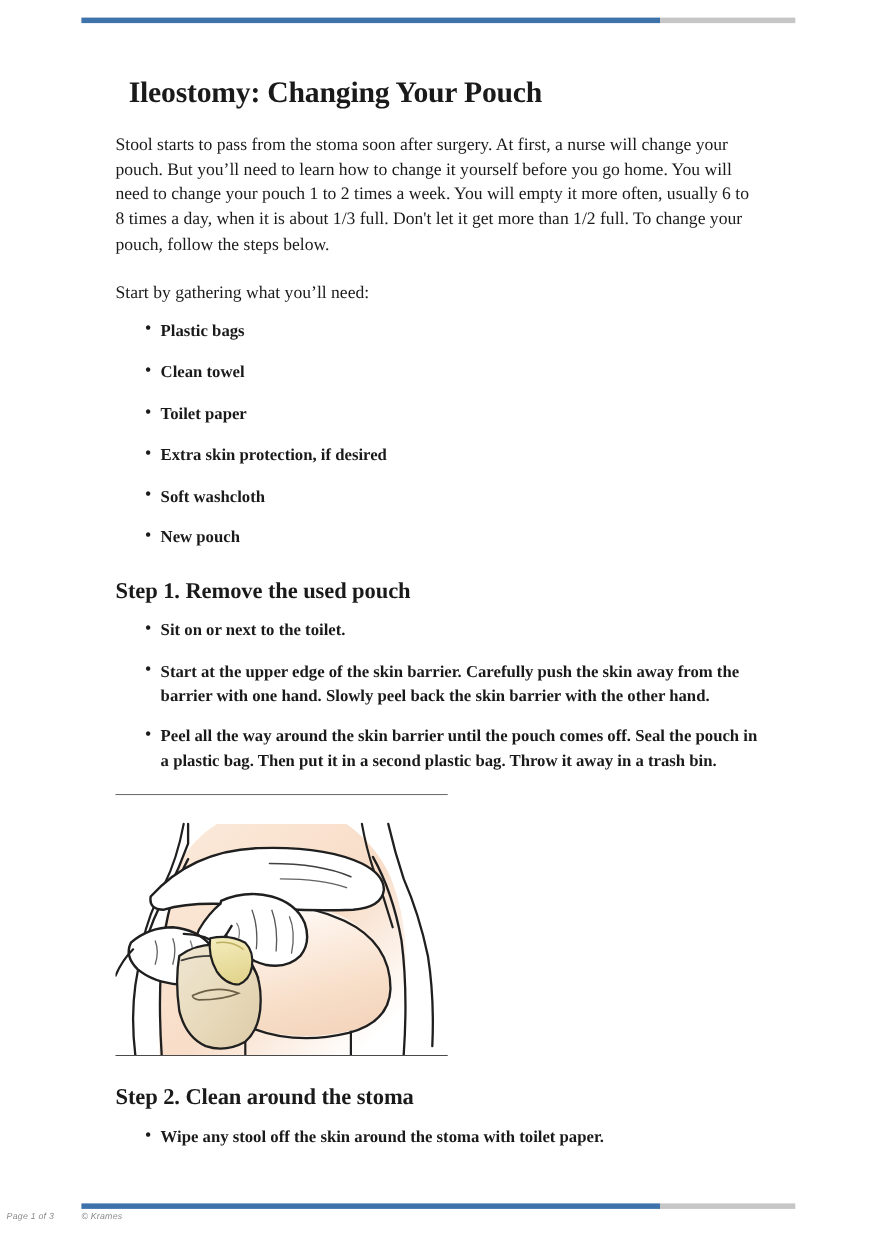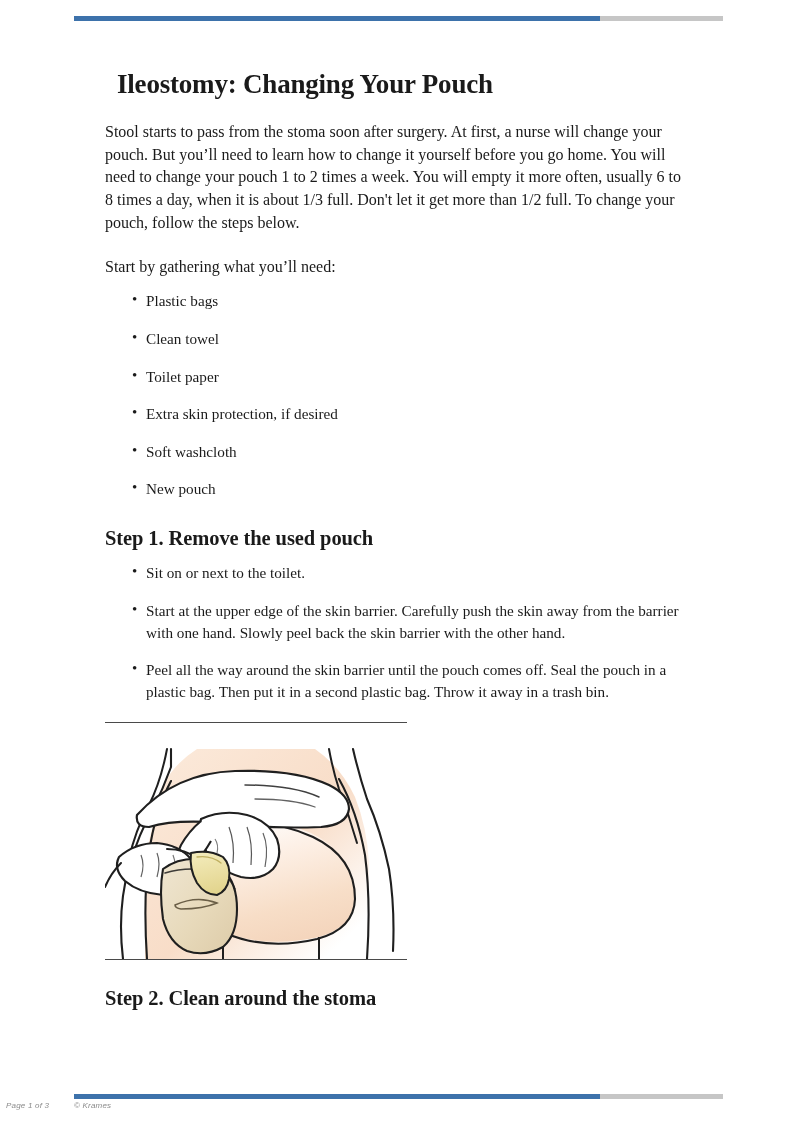--- a/index.html
+++ b/index.html
@@ -53,20 +53,21 @@
     font-size: 16px;
     line-height: 1.42;
     margin: 21px 0 0 0;
     text-align: left;
   }
 
   ul.bullets {
     list-style: none;
     margin: 12px 0 0 0;
     padding: 0;
+    font-weight: bold;
   }
   ul.bullets li {
     position: relative;
     padding-left: 41px;
     margin-top: 16px;
     font-size: 15.2px;
     line-height: 1.42;
   }
   ul.bullets li:first-child { margin-top: 10px; }
   ul.bullets li::before {
@@ -230,20 +231,23 @@
 
         <path d="M86 130 Q104 126 118 134 Q126 142 124 156 Q122 168 112 172 Q100 172 92 160 Q84 146 86 130 Z" fill="url(#waferGrad)" stroke="#1f1f1f" stroke-width="2" stroke-linejoin="round"></path>
         <path d="M92 134 Q106 132 116 140" fill="none" stroke="#b9a957" stroke-width="1.3" stroke-linecap="round" opacity="0.9"></path>
       </svg>
     </div>
     <div class="fig-rule"></div>
   </div>
 
   <h2 class="step-heading">Step 2. Clean around the stoma</h2>
 
+  <ul class="bullets">
+    <li>Wipe any stool off the skin around the stoma with toilet paper.</li>
+  </ul>
 
 </div>
 
 <div class="rule-bar" id="footer-rule">
   <div class="seg-blue"></div>
   <div class="seg-gray"></div>
 </div>
 <div class="footer-text" id="footer-copyright">© Krames</div>
 <div class="footer-text" id="footer-page">Page 1 of 3</div>
 

